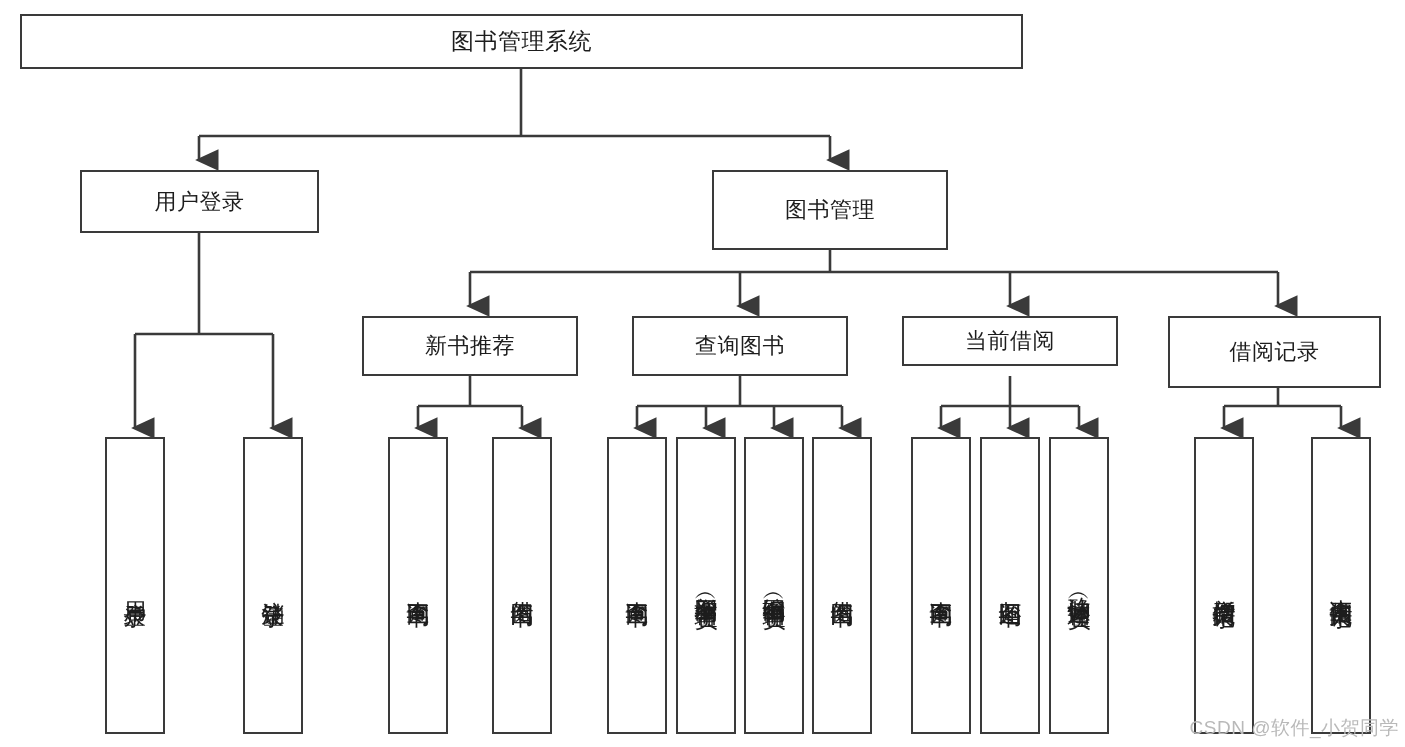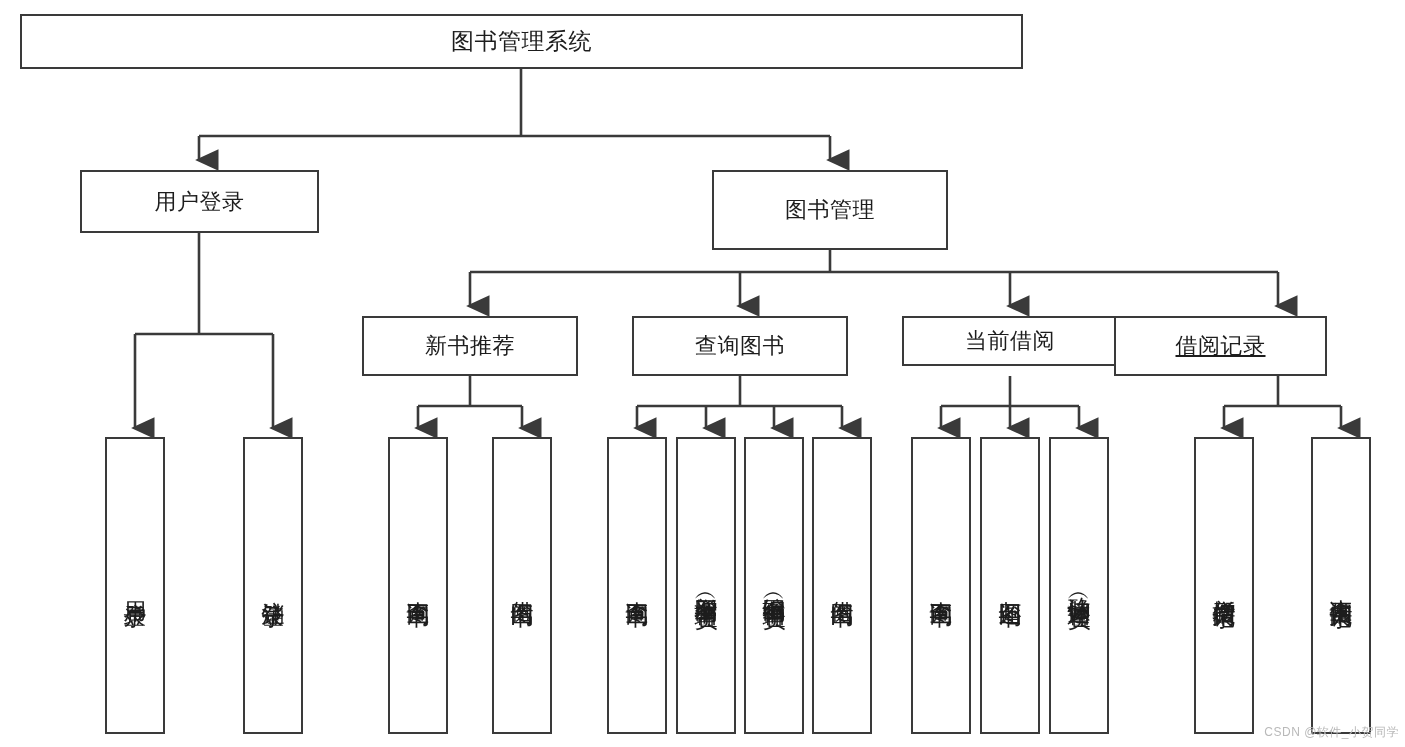--- a/index.html
+++ b/index.html
@@ -61,21 +61,21 @@
     text-orientation: upright;
     font-size: 23px;
     line-height: 1.18;
     letter-spacing: 1.5px;
     white-space: nowrap;
   }
   #watermark {
     position: absolute;
     right: 6px;
     bottom: 6px;
-    font-size: 12px;
+    font-size: 19px;
     color: #b9b9b9;
     letter-spacing: 0.5px;
     z-index: 5;
     white-space: nowrap;
   }
 </style>
 </head>
 <body>
 
 <div id="canvas">
@@ -148,21 +148,21 @@
   </div>
 
   <div class="node horiz" style="left:632px; top:316px; width:216px; height:60px;">
     <span class="label">查询图书</span>
   </div>
 
   <div class="node horiz" style="left:902px; top:316px; width:216px; height:50px;">
     <span class="label">当前借阅</span>
   </div>
 
-  <div class="node horiz" style="left:1114px; top:316px; width:213px; height:60px;text-decoration:underline;">
+  <div class="node horiz" style="left:1168px; top:316px; width:213px; height:72px;">
     <span class="label">借阅记录</span>
   </div>
 
   <div class="node vert" style="left:105px; top:437px; width:60px; height:297px;">
     <span class="label">用户登录</span>
   </div>
 
   <div class="node vert" style="left:243px; top:437px; width:60px; height:297px;">
     <span class="label">注销登录</span>
   </div>

